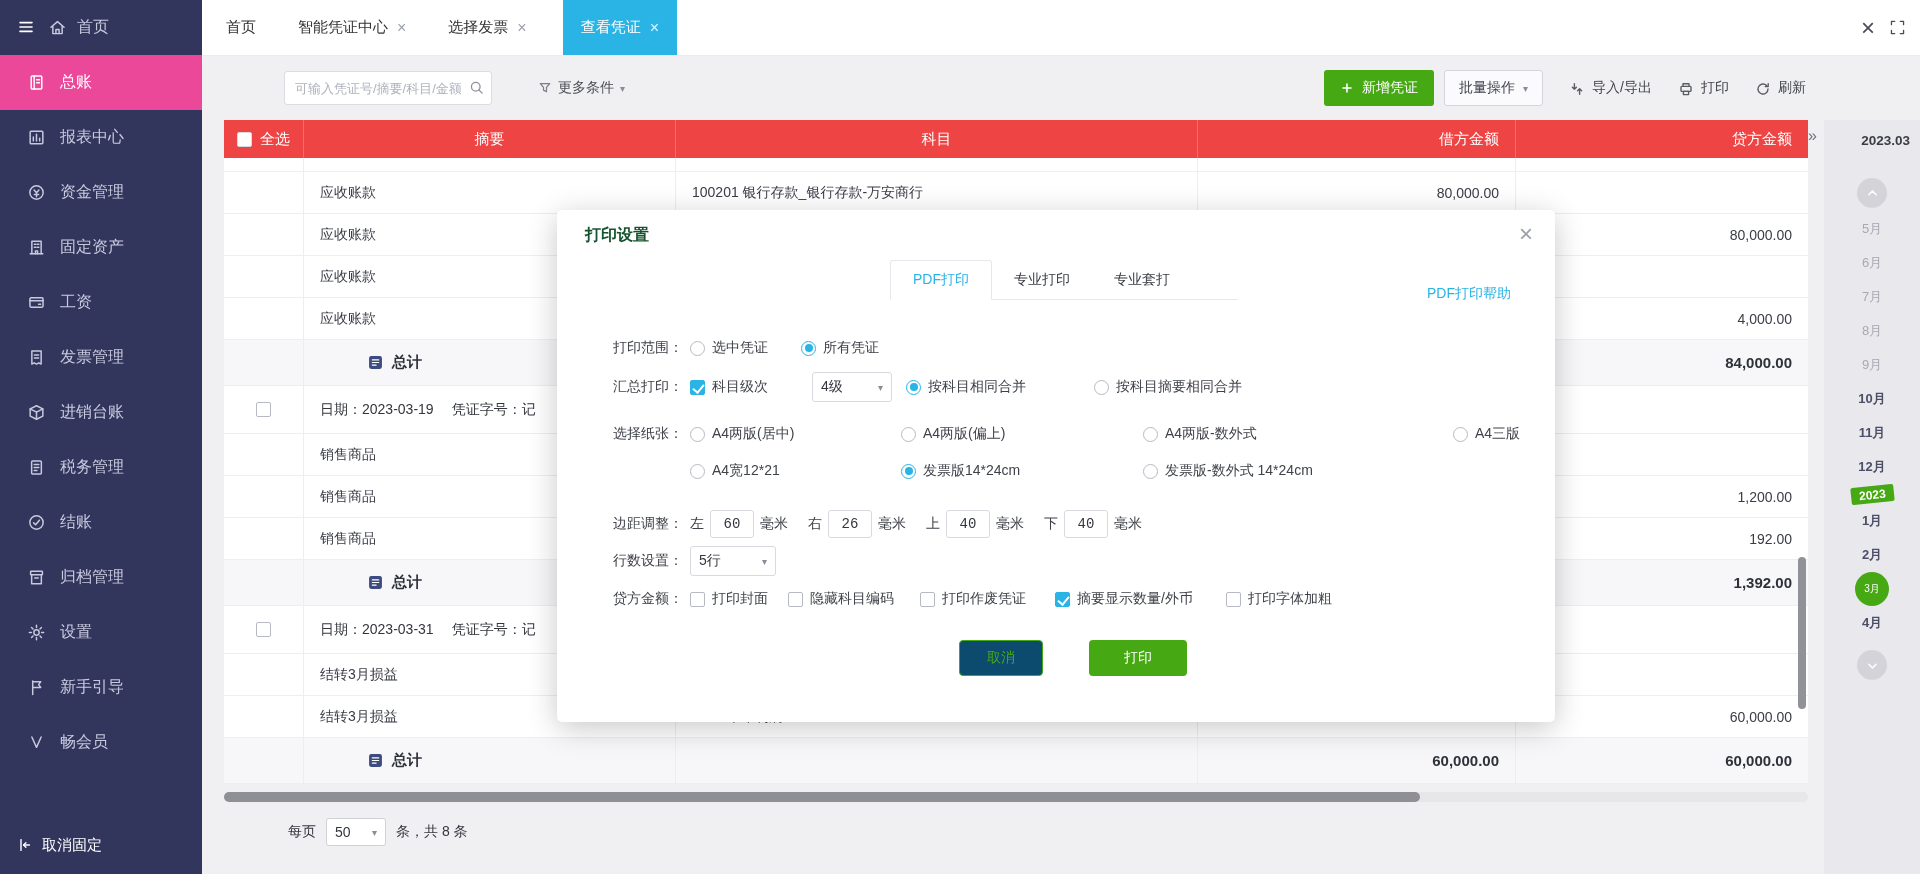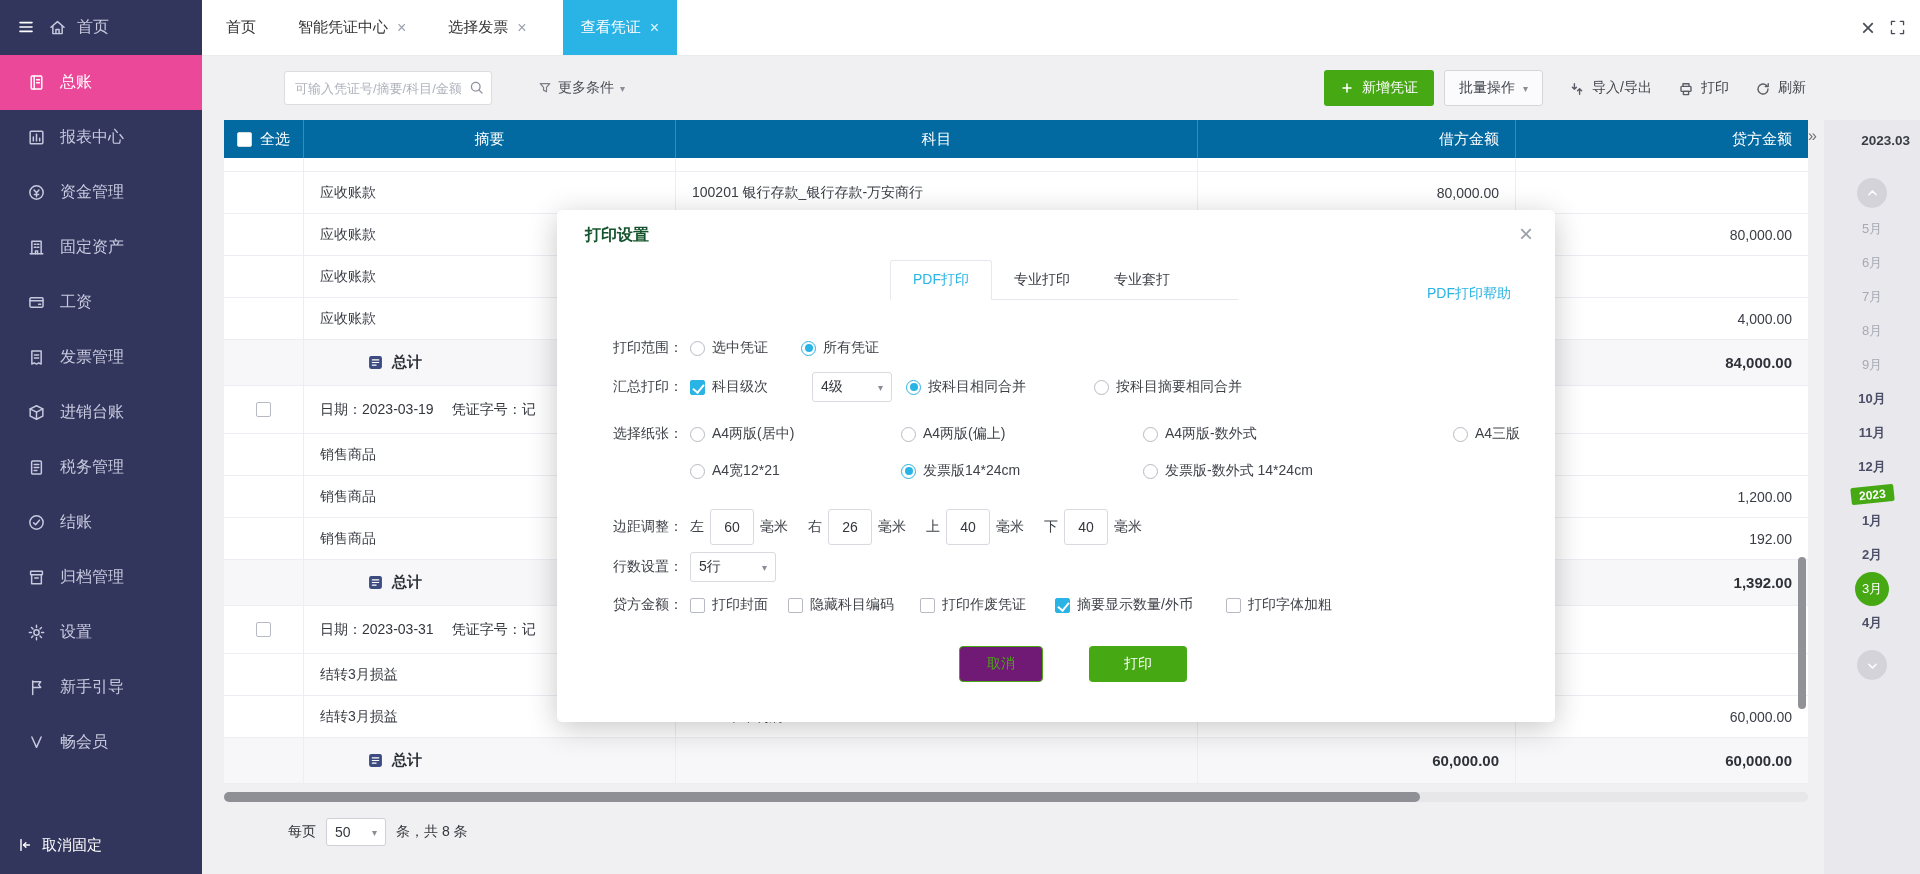--- a/index.html
+++ b/index.html
@@ -40,21 +40,21 @@
 .caret{font-size:10px;color:#8a8d96}
 .toolbar-right{position:absolute;right:114px;top:0;height:100%;display:flex;align-items:center}
 .btn-add{height:36px;border:none;border-radius:3px;background:#46a813;color:#fff;font-size:14px;display:flex;align-items:center;gap:8px;padding:0 16px;cursor:pointer;font-family:inherit}
 .btn-add svg{width:14px;height:14px;stroke-width:1.8}
 .btn-batch{height:36px;border:1px solid #d5d6dc;border-radius:3px;background:#fbfbfd;color:#42454d;font-size:14px;display:flex;align-items:center;gap:8px;padding:0 14px;margin-left:10px;cursor:pointer;font-family:inherit}
 .tool-link{display:flex;align-items:flex-end;gap:7px;font-size:14px;color:#42454d;margin-left:26px;cursor:pointer}
 .tool-link svg{width:16px;height:16px;color:#5a5d66}
 
 
 .grid{position:absolute;left:22px;top:120px;width:1584px;background:#fff}
-.ghead{display:flex;height:38px;background:#0369a1;color:#fff}
+.ghead{display:flex;height:38px;background:#ef4444;color:#fff}
 .ghead .c{justify-content:center;border-right:1px solid rgba(255,255,255,.22);font-size:15px}
 .ghead .sel{gap:8px}
 .c{display:flex;align-items:center;height:100%;padding:0 16px;border-right:1px solid #eceef3;min-width:0;white-space:nowrap}
 .c.sel{width:80px;padding:0;justify-content:center}
 .c.summary{width:372px}
 .c.account{width:522px}
 .c.debit{width:318px;justify-content:flex-end}
 .c.credit{width:292px;justify-content:flex-end;border-right:none}
 .trow{display:flex;height:42px;background:#fff;border-bottom:1px solid #eceef3;font-size:14px;color:#3a3d45}
 .trow.partial{height:14px}
@@ -85,21 +85,21 @@
 .tl-btn{position:absolute;left:33px;width:30px;height:30px;border-radius:50%;background:#d3d3d9;color:#fff;display:flex;align-items:center;justify-content:center;cursor:pointer}
 .tl-btn svg{width:15px;height:15px;stroke-width:1.8}
 .tl-btn.up{top:58px}
 .tl-btn.down{top:530px}
 .tl-list{position:absolute;top:92px;left:0;right:0;display:flex;flex-direction:column;align-items:center}
 .tl-month{height:34px;display:flex;align-items:center;justify-content:center;font-size:13px;color:#6e7180;cursor:pointer}
 .tl-month.dim{color:#a7a9b3}
 .tl-month.bold{color:#4b4e66;font-weight:bold}
 .tl-year{height:20px;display:flex;align-items:center;justify-content:center}
 .tl-year span{background:#46a813;color:#fff;font-size:12px;font-weight:bold;padding:1.5px 8px;border-radius:2px;transform:rotate(-6deg);cursor:pointer}
-.tl-month.active span{width:34px;height:34px;border-radius:50%;background:#46a813;color:#fff;display:flex;align-items:center;justify-content:center;font-size:13px}
+.tl-month.active span{width:34px;height:34px;border-radius:50%;background:#46a813;color:#fff;display:flex;align-items:center;justify-content:center;font-size:10px}
 
 
 .modal{position:absolute;left:557px;top:210px;width:998px;height:512px;background:#fff;border-radius:5px;box-shadow:0 6px 30px rgba(0,0,0,.22);z-index:50}
 .m-head{height:50px;display:flex;align-items:center;padding:0 28px}
 .m-title{font-size:16px;font-weight:bold;color:#14532d}
 .m-close{position:absolute;right:22px;top:12px;font-size:24px;color:#9ba0ab;cursor:pointer;line-height:1}
 .m-tabs{display:flex;margin-left:333px;width:348px;border-bottom:1px solid #e7e8ee;height:40px}
 .mtab{display:flex;align-items:center;padding:0 22px;font-size:14px;color:#3a3d45;cursor:pointer}
 .mtab.active{border:1px solid #e7e8ee;border-bottom:1px solid #fff;margin-bottom:-1px;color:#2ab3e5;border-radius:3px 3px 0 0;background:#fff}
 .m-help{position:absolute;right:44px;top:75px;font-size:14px;color:#2ab3e5;cursor:pointer}
@@ -120,23 +120,23 @@
 .mr-p1 label:nth-of-type(2),.mr-p2 label:nth-of-type(2){width:242px}
 .mr-p1 label:nth-of-type(3){width:310px}
 .mr-other label:nth-of-type(1){width:98px}
 .mr-other label:nth-of-type(2){width:132px}
 .mr-other label:nth-of-type(3){width:135px}
 .mr-other label:nth-of-type(4){width:171px}
 .msel{height:30px;border:1px solid #d8dae0;border-radius:3px;background:#fff;display:flex;align-items:center;justify-content:space-between;padding:0 8px;font-size:14px;color:#33363d;cursor:pointer}
 .msel.lvl{width:80px;margin-left:44px;margin-right:14px}
 .msel.lines{width:86px}
 .mf{display:flex;align-items:center;gap:6px;font-size:14px;color:#3f4249;margin-right:20px}
-.min{width:44px;height:36px;border:1px solid #d8dae0;border-radius:3px;text-align:center;font-size:14px;color:#33363d;font-family:Liberation Sans, sans-serif}
+.min{width:44px;height:28px;border:1px solid #d8dae0;border-radius:3px;text-align:center;font-size:14px;color:#33363d;font-family:Liberation Mono, monospace}
 .m-btns{display:flex;justify-content:center;gap:46px;margin-top:26px}
-.btn-cancel{min-width:84px;height:36px;border:1px solid #46a813;background:#701a75;color:#46a813;border-radius:4px;font-size:14px;cursor:pointer;font-family:inherit;padding:0 22px}
+.btn-cancel{min-width:84px;height:36px;border:1px solid #46a813;background:#0c4a6e;color:#46a813;border-radius:4px;font-size:14px;cursor:pointer;font-family:inherit;padding:0 22px}
 .btn-confirm{min-width:98px;height:36px;border:none;background:#46a813;color:#fff;border-radius:4px;font-size:14px;cursor:pointer;font-family:inherit;padding:0 30px}
 </style>
 </head>
 <body>
 
 <aside class="sidebar">
   <span class="menu-btn"><svg class="lin" width="18" height="18" viewBox="0 0 18 18" style="stroke-width:1.6">
         <path d="M3 4.6h12M3 9h12M3 13.4h12"></path>
       </svg></span>
   <div class="side-item first">

